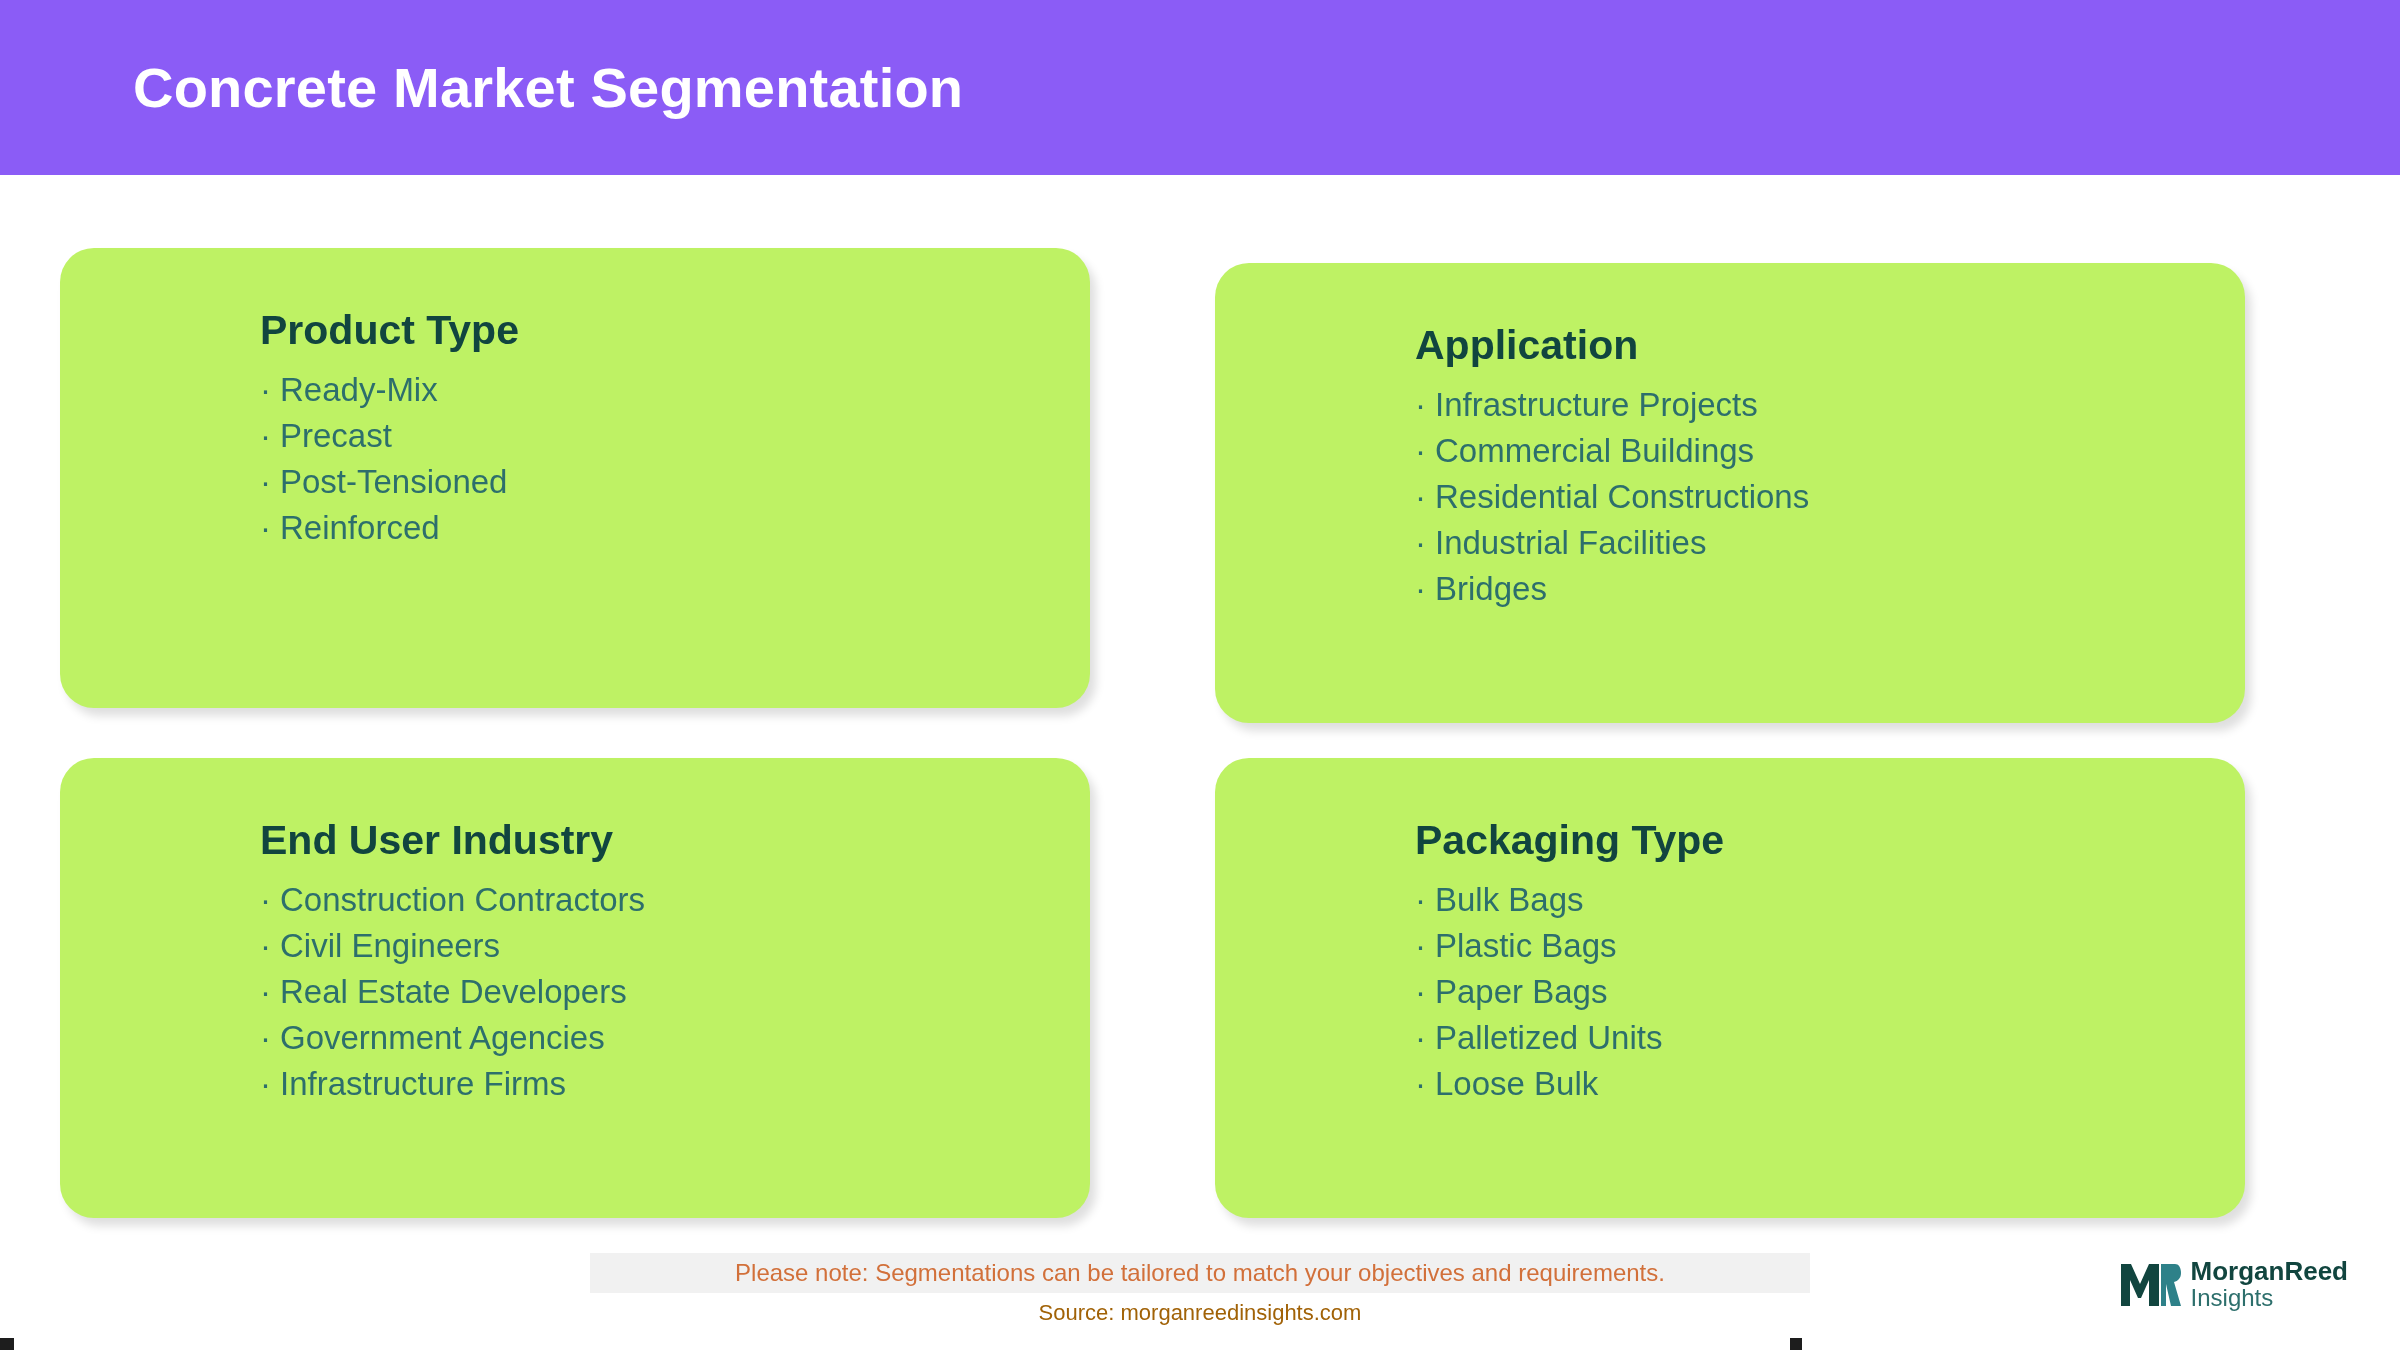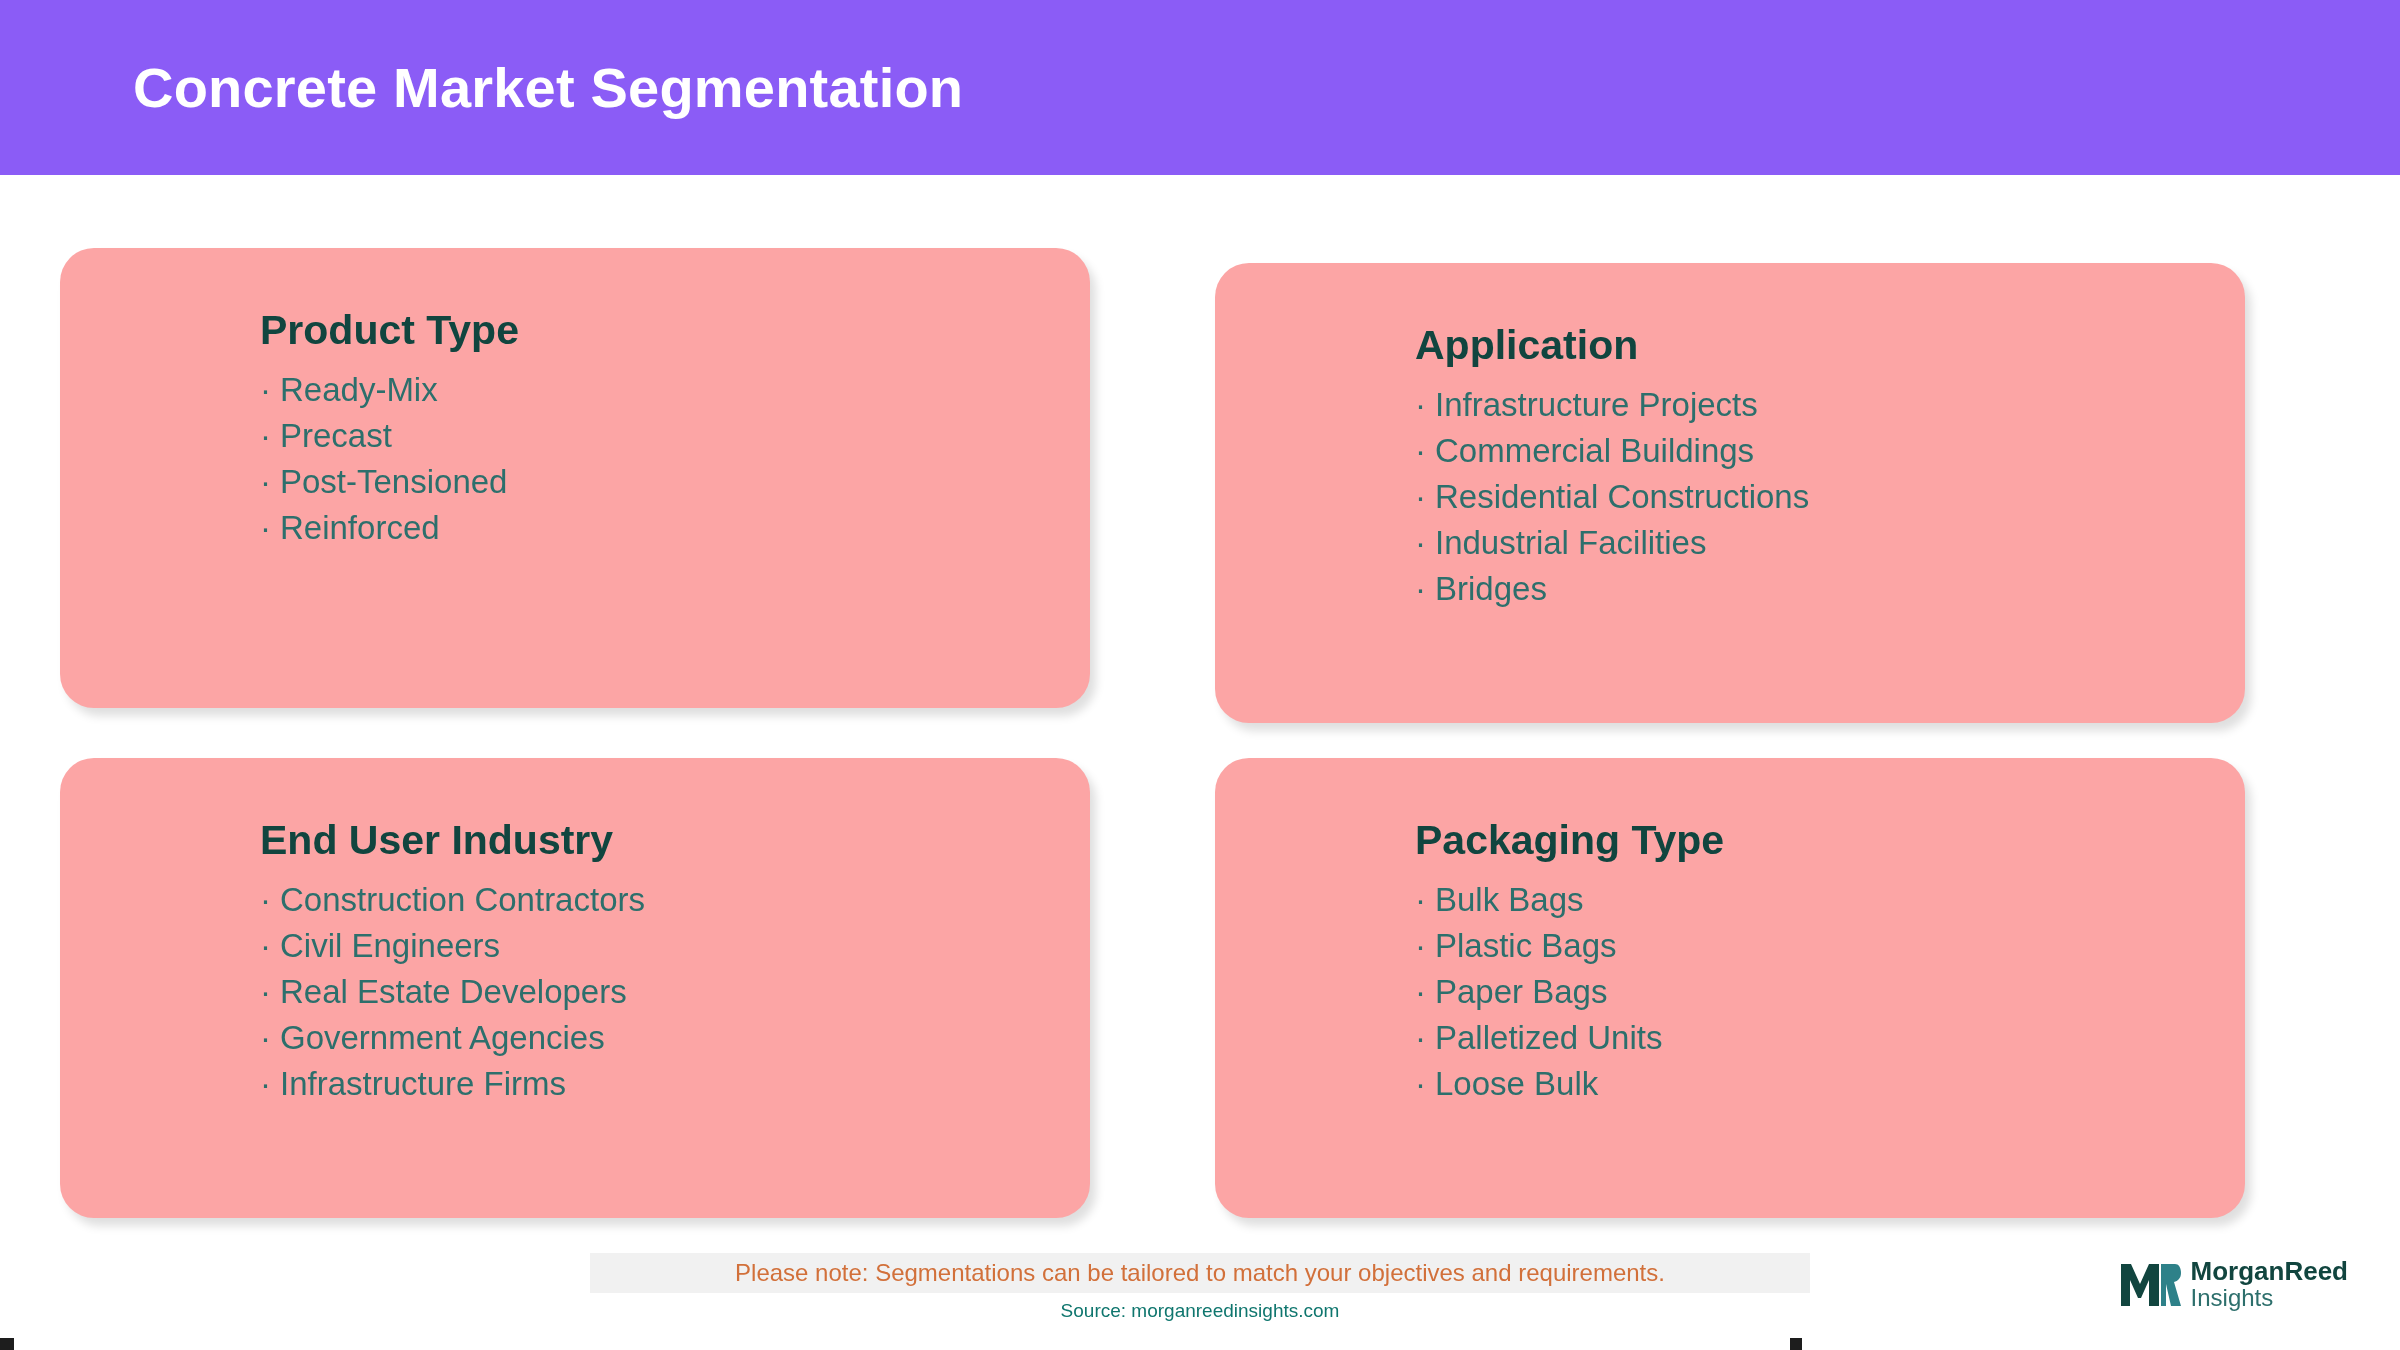--- a/index.html
+++ b/index.html
@@ -40,21 +40,21 @@
     left: 0;
     top: 175px;
     width: 2400px;
     height: 1060px;
   }
 
   .card {
     position: absolute;
     width: 1030px;
     height: 460px;
-    background: #fca5a5;
+    background: #bef264;
     border-radius: 34px;
     box-shadow: 6px 8px 10px rgba(0,0,0,0.13);
     box-sizing: border-box;
     padding: 58px 0 0 200px;
   }
   .card.c1 { left: 60px;  top: 73px; }
   .card.c2 { left: 1215px; top: 73px; margin-top: 15px; }
   .card.c3 { left: 60px;  top: 583px; }
   .card.c4 { left: 1215px; top: 583px; }
 
@@ -97,22 +97,22 @@
   .note-text {
     color: #d2703a;
     font-size: 24px;
   }
   .source {
     position: absolute;
     left: 0;
     top: 1300px;
     width: 2400px;
     text-align: center;
-    color: #0f766e;
-    font-size: 19px;
+    color: #a16207;
+    font-size: 22px;
   }
 
   
   .logo {
     position: absolute;
     right: 52px;
     top: 1258px;
     display: flex;
     align-items: center;
   }

